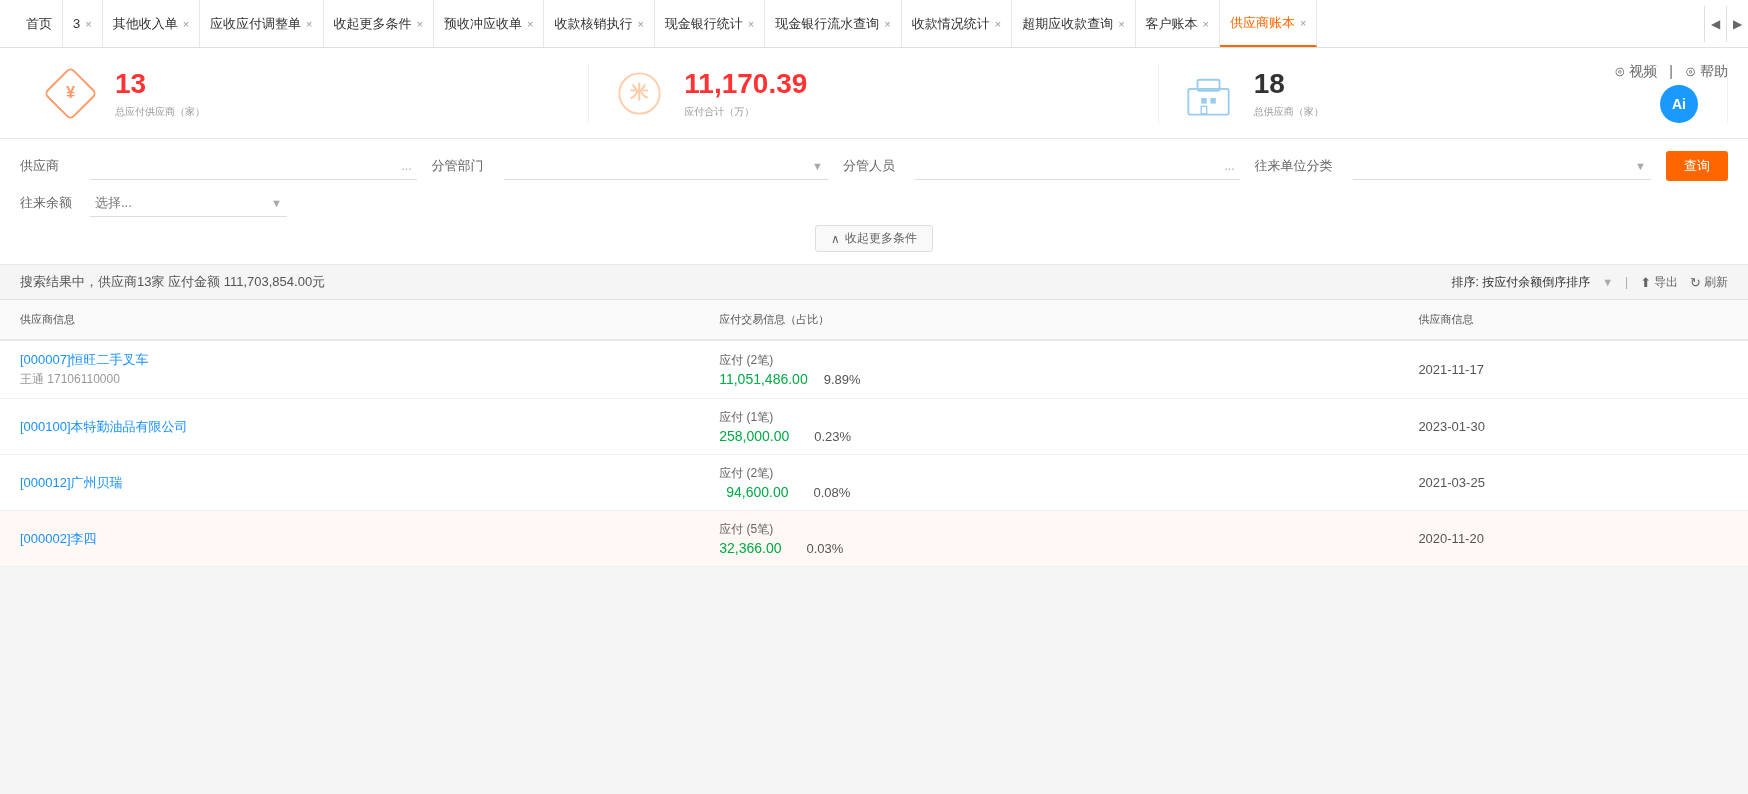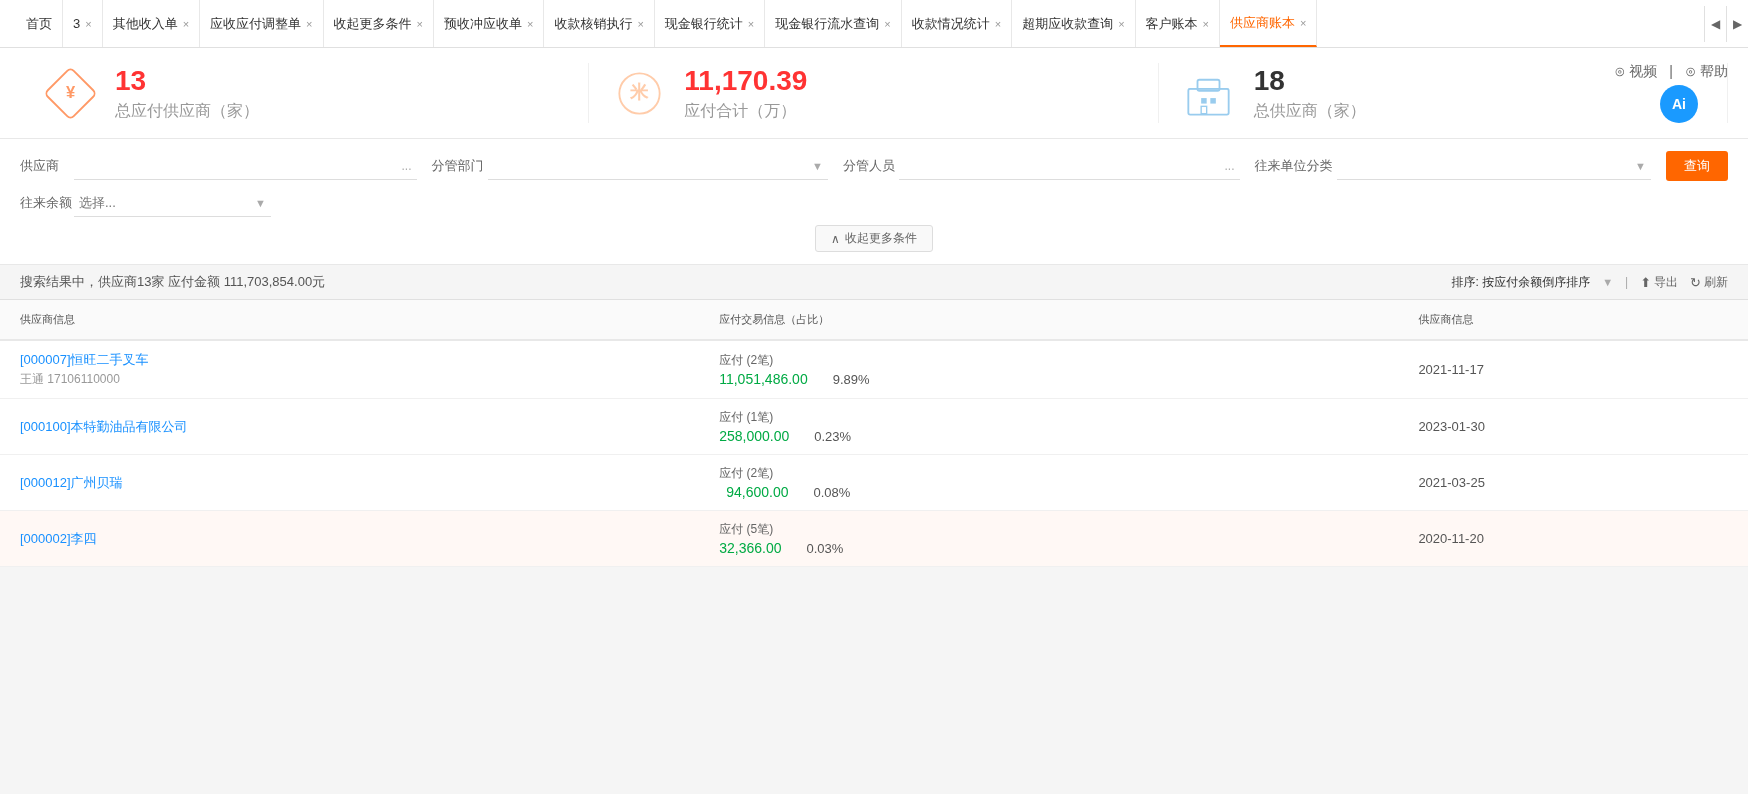--- a/index.html
+++ b/index.html
@@ -71,21 +71,21 @@
       flex-shrink: 0;
     }
     .summary-icon svg { width: 55px; height: 55px; }
     .summary-text .value {
       font-size: 28px;
       font-weight: bold;
       color: #ff3333;
       line-height: 1.2;
     }
     .summary-text .label {
-      font-size: 16px;
+      font-size: 10px;
       color: #999;
       margin-top: 4px;
     }
     .summary-top-right {
       position: absolute;
       right: 20px;
       top: 15px;
       display: flex;
       gap: 12px;
       font-size: 14px;
@@ -102,21 +102,21 @@
     .filter-row {
       display: flex;
       align-items: center;
       gap: 15px;
       margin-bottom: 8px;
     }
     .filter-row:last-child { margin-bottom: 0; }
     .filter-item {
       display: flex;
       align-items: center;
-      gap: 4px;
+      gap: 20px;
       flex: 1;
     }
     .filter-item label {
       white-space: nowrap;
       color: #666;
       font-size: 13px;
       min-width: 50px;
     }
     .filter-input-wrapper {
       flex: 1;
@@ -443,21 +443,21 @@
           <th style="width:20%;">
             <span>供应商信息</span>
           </th>
         </tr>
       </thead>
       <tbody id="table-body">
           <tr>
             <td><a class="supplier-link">[000007]恒旺二手叉车</a><div class="supplier-sub">王通  17106110000</div></td>
             <td>
               <div class="transaction-label">应付 (2笔)</div>
-              <div style="display: flex; align-items: center; gap: 15px;">
+              <div style="display: flex; align-items: center; gap: 6px;">
                 <span class="amount-value">11,051,486.00</span>
                 <span class="percentage">9.89%</span>
               </div>
             </td>
             <td><span class="date-value">2021-11-17</span></td>
           </tr>
           <tr>
             <td><a class="supplier-link">[000100]本特勤油品有限公司</a></td>
             <td>
               <div class="transaction-label">应付 (1笔)</div>

